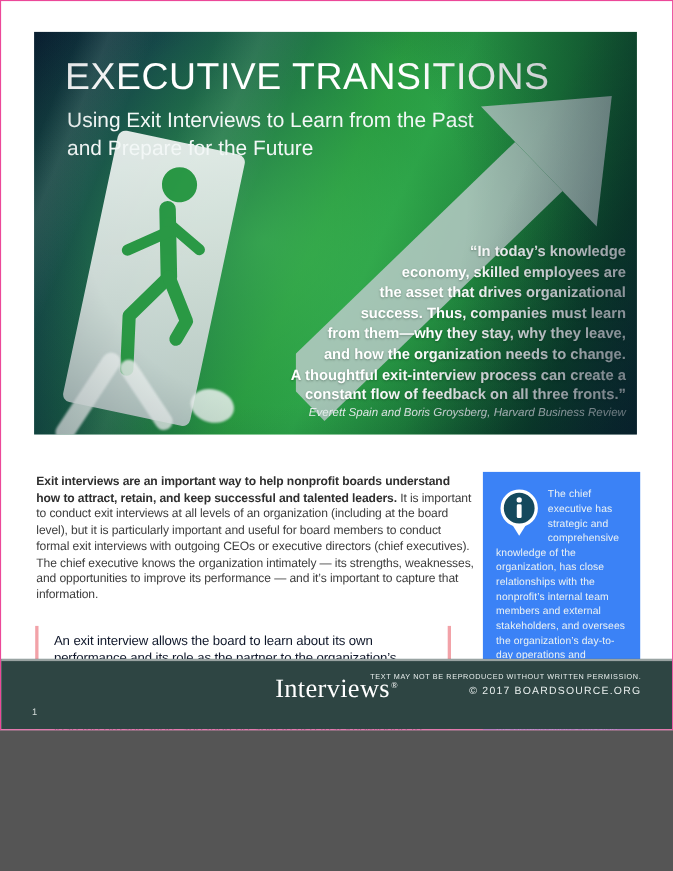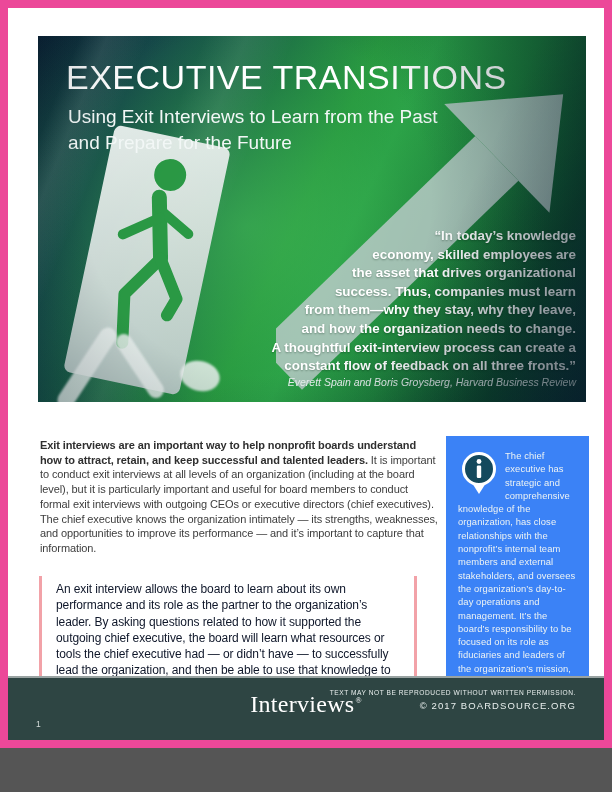--- a/index.html
+++ b/index.html
@@ -1,18 +1,18 @@
 <!DOCTYPE html>
 <html><head>
 <meta charset="utf-8">
 <style>
   html,body { margin:0; padding:0; background:#555; }
   .page {
-    position:relative; width:612px; height:748px; margin:0 auto;
-    background:#ffffff; box-sizing:border-box; border:8px solid #ec4899;
+    position:relative; width:612px; height:664px; margin:0 auto;
+    background:#ffffff; box-sizing:border-box; border:1px solid #ec4899;
     overflow:hidden; font-family:"Liberation Sans", sans-serif;
   }
 
   
   .hero {
     position:absolute; left:30px; top:28px; width:548px; height:366px;
     overflow:hidden;
     background:
       radial-gradient(ellipse 300px 260px at 38% 52%, rgba(70,190,90,.55) 0%, rgba(52,170,75,.25) 55%, rgba(0,0,0,0) 100%),
       linear-gradient(115deg, #0b2134 0%, #123c4a 16%, #1b6a45 34%, #27983f 48%, #2aa147 56%, #1b7c3a 70%, #0d4a2c 86%, #0e3038 100%);

